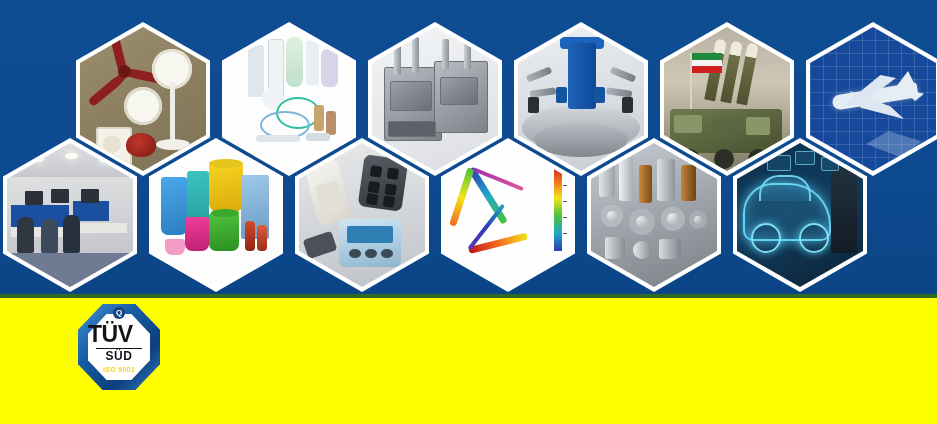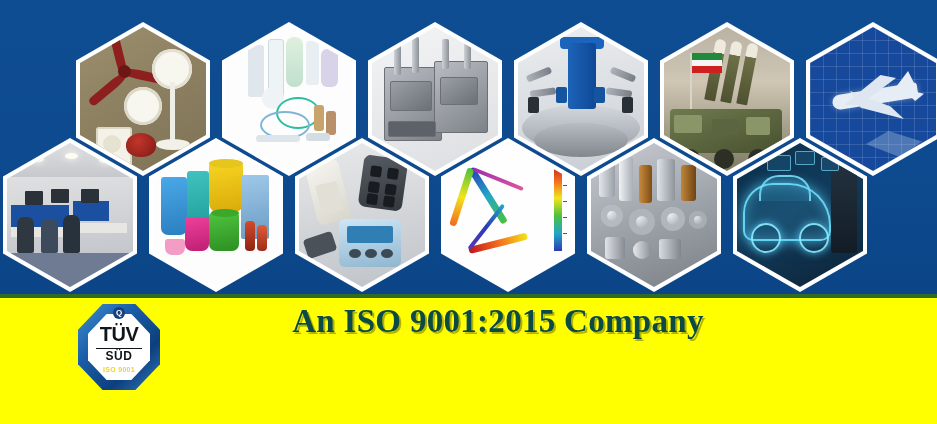--- a/index.html
+++ b/index.html
@@ -157,22 +157,22 @@
     background:linear-gradient(135deg,#3f8fd0 0%,#1a5ea8 35%,#0d3f7d 70%,#2e7cc4 100%);
   }
   .tuv .oct-in{
     position:absolute;left:22px;top:12px;width:62px;height:66px;
     -webkit-clip-path:polygon(30% 0,70% 0,100% 30%,100% 70%,70% 100%,30% 100%,0 70%,0 30%);
     clip-path:polygon(30% 0,70% 0,100% 30%,100% 70%,70% 100%,30% 100%,0 70%,0 30%);
     background:#ffffff;
   }
   .tuv .q{position:absolute;left:47px;top:5px;width:12px;height:12px;border-radius:50%;
     background:#15427e;color:#fff;font-size:8px;line-height:12px;text-align:center;font-weight:bold;}
-  .tuv .tuv-txt{position:absolute;left:22px;top:21px;width:62px;text-align:center;
-    font-family:"Liberation Sans",sans-serif;font-weight:bold;font-size:20px;color:#10151a;letter-spacing:-.5px;line-height:23px;}
+  .tuv .tuv-txt{position:absolute;left:22px;top:21px;width:62px;text-align:left;
+    font-family:"Liberation Sans",sans-serif;font-weight:bold;font-size:23px;color:#10151a;letter-spacing:-.5px;line-height:23px;}
   .tuv .rule{position:absolute;left:30px;top:46px;width:46px;height:1px;background:#10151a;}
   .tuv .sud-txt{position:absolute;left:22px;top:47px;width:62px;text-align:center;
     font-weight:bold;font-size:12px;color:#10151a;letter-spacing:.5px;line-height:14px;}
   .tuv .iso-txt{position:absolute;left:22px;top:64px;width:62px;text-align:center;
     font-weight:bold;font-size:7px;color:#f6d21a;letter-spacing:.3px;}
 
   
   .headline{
     position:absolute;left:238px;top:298px;width:520px;height:46px;
     display:flex;align-items:center;justify-content:center;
@@ -422,15 +422,14 @@
   <div class="tuv">
     <div class="oct"></div>
     <div class="oct-in"></div>
     <div class="q">Q</div>
     <div class="tuv-txt">TÜV</div>
     <div class="rule"></div>
     <div class="sud-txt">SÜD</div>
     <div class="iso-txt">ISO 9001</div>
   </div>
 
-  <div class="headline">An ISO 9001:2015 Company</div>
 
 </div>
 
 </body></html>

